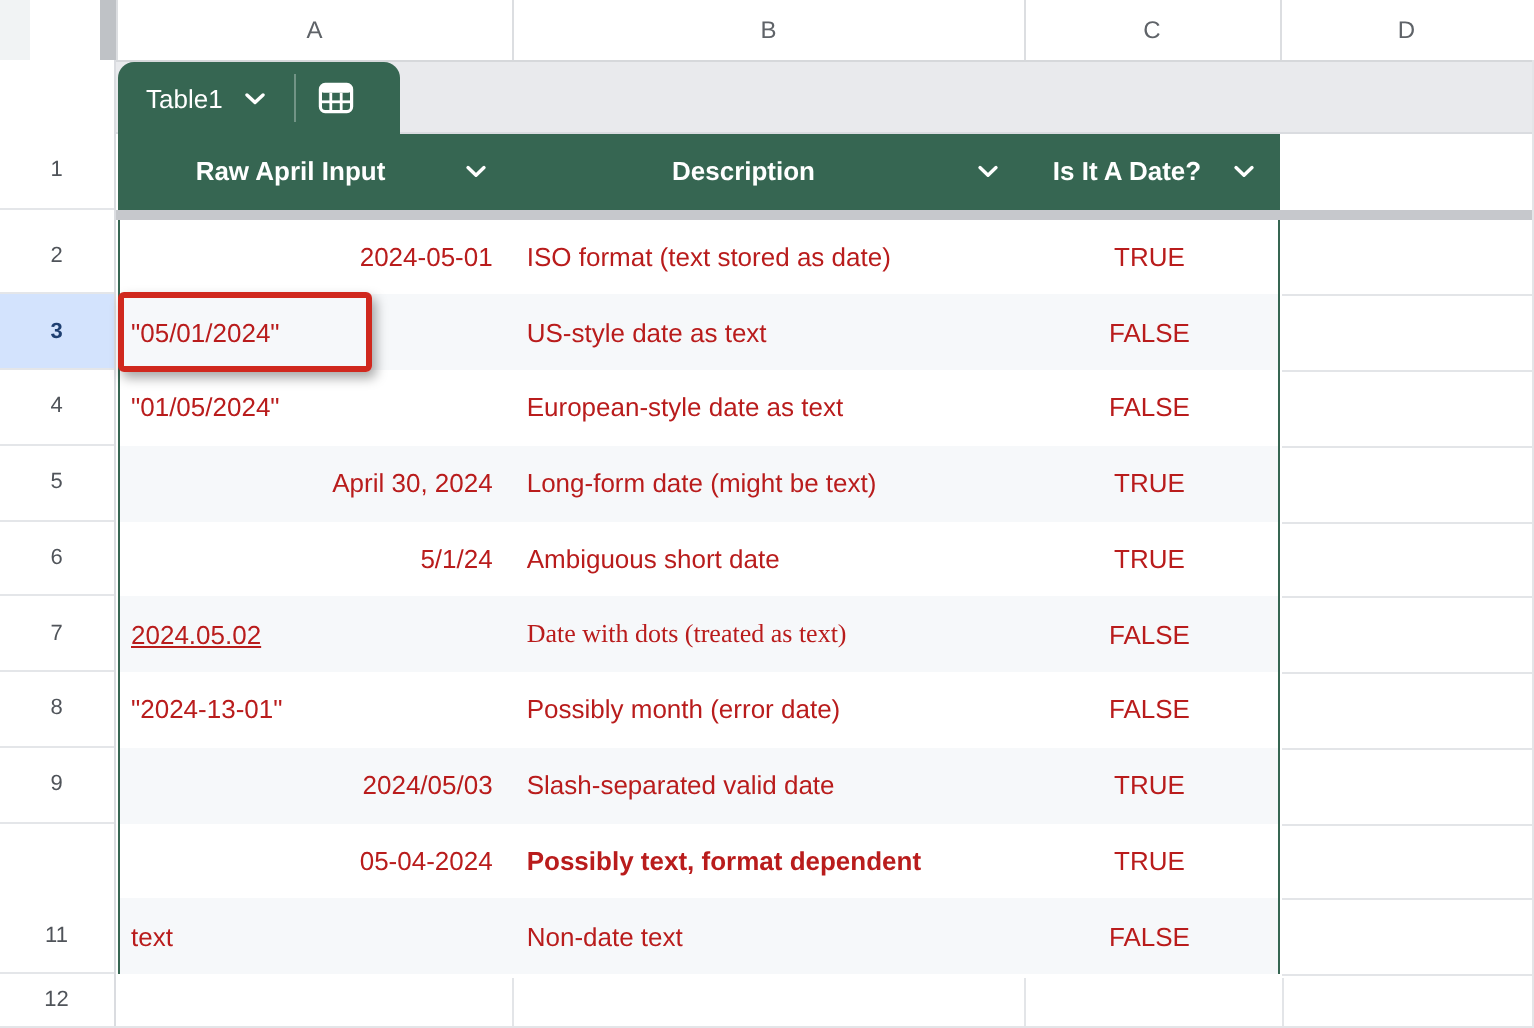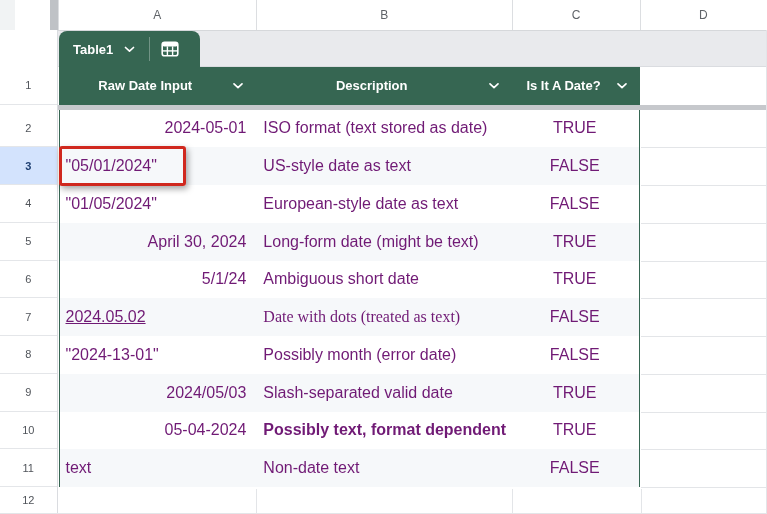--- a/index.html
+++ b/index.html
@@ -16,21 +16,21 @@
     position:absolute;top:0;height:30px;display:flex;align-items:center;justify-content:center;
     font-size:12px;color:#5f6368;border-left:1px solid #dcdee1;box-sizing:border-box;
   }
   #corner-bar{left:50px;top:0;width:8px;height:30px;background:#bfc2c6;}
   
   #tab-band{left:57px;top:31px;width:710px;height:36px;background:#e9eaed;border-bottom:1px solid #dadce0;box-sizing:border-box;}
   #table-tab{
     left:59px;top:31px;width:141px;height:36px;background:#366652;border-radius:8px 8px 0 0;
     display:flex;align-items:center;cursor:pointer;
   }
-  #table-tab .tab-label{color:#fff;font-weight:bold;font-size:13px;margin-left:14px;}
+  #table-tab .tab-label{color:#fff;font-weight:normal;font-size:13px;margin-left:14px;}
   #table-tab .tab-chev{margin-left:10px;display:flex;}
   .tab-divider{width:1px;height:24px;background:rgba(255,255,255,0.30);margin-left:13px;}
   .tab-icon{margin-left:11px;display:flex;}
   
   #table-header-row{left:58.5px;top:67px;width:581px;height:37.5px;background:#366652;display:flex;}
   .th{position:relative;display:flex;align-items:center;box-sizing:border-box;}
   .th .lbl{flex:1;text-align:center;color:#fff;font-weight:bold;font-size:13px;white-space:nowrap;}
   .th .chev{margin-right:12px;display:flex;}
   
   #frozen-divider{left:0;top:104.5px;width:767px;height:5px;background:#c6c8cc;cursor:row-resize;}
@@ -42,21 +42,21 @@
   }
   .rowno.sel{background:#d3e3fd;color:#1e3f71;font-weight:bold;}
   
   #table-body{
     left:58.5px;top:109.5px;width:581px;height:377.5px;box-sizing:border-box;
     border-left:1.5px solid #366652;border-right:1.5px solid #366652;border-bottom:1.5px solid #366652;
   }
   .trow{position:relative;width:100%;display:flex;}
   .trow.band{background:#f6f8fa;}
   .tcell{
-    display:flex;align-items:center;font-size:16px;color:#701a75;box-sizing:border-box;
+    display:flex;align-items:center;font-size:13px;color:#b91c1c;box-sizing:border-box;
     white-space:nowrap;overflow:hidden;
   }
   .tcell.a-col{padding:0 10px 0 6px;}
   .tcell.a-col.right{justify-content:flex-end;}
   .tcell.b-col{padding-left:7px;}
   .tcell.c-col{justify-content:center;}
   
   .gridline-h{position:absolute;background:#e3e5e8;height:1px;}
   .gridline-v{position:absolute;background:#e3e5e8;width:1px;}
   
@@ -95,21 +95,21 @@
         <rect x="1.4" y="1.4" width="15.2" height="4" rx="1.6" fill="#fff"></rect>
         <line x1="6.4" y1="5.4" x2="6.4" y2="14.4" stroke="#fff" stroke-width="1.4"></line>
         <line x1="11.6" y1="5.4" x2="11.6" y2="14.4" stroke="#fff" stroke-width="1.4"></line>
         <line x1="2" y1="9.9" x2="16" y2="9.9" stroke="#fff" stroke-width="1.4"></line>
       </svg>
     </span>
   </div>
 
   <div id="table-header-row" class="abs">
     <div class="th" style="width:197.5px">
-      <span class="lbl">Raw Date Input</span>
+      <span class="lbl">Raw April Input</span>
       <span class="chev">
         <svg width="12" height="8" viewBox="0 0 12 8">
             <path d="M2 1.8 L6 5.6 L10 1.8" stroke="#fff" stroke-width="1.7" fill="none" stroke-linecap="round" stroke-linejoin="round"></path>
           </svg>
       </span>
     </div>
     <div class="th" style="width:255.5px">
       <span class="lbl">Description</span>
       <span class="chev">
         <svg width="12" height="8" viewBox="0 0 12 8">
@@ -132,21 +132,20 @@
   <div id="gutter" class="abs">
       <div class="rowno" style="top: 37px; height: 37.5px;">1</div>
       <div class="rowno" style="top: 79.5px; height: 37.75px;">2</div>
       <div class="rowno sel" style="top: 117.25px; height: 37.75px;">3</div>
       <div class="rowno" style="top: 155px; height: 37.75px;">4</div>
       <div class="rowno" style="top: 192.75px; height: 37.75px;">5</div>
       <div class="rowno" style="top: 230.5px; height: 37.75px;">6</div>
       <div class="rowno" style="top: 268.25px; height: 37.75px;">7</div>
       <div class="rowno" style="top: 306px; height: 37.75px;">8</div>
       <div class="rowno" style="top: 343.75px; height: 37.75px;">9</div>
-      <div class="rowno" style="top: 381.5px; height: 37.75px;">10</div>
       <div class="rowno" style="top: 419.25px; height: 37.75px;">11</div>
       <div class="rowno" style="top: 457px; height: 27px;">12</div>
     </div>
 
   <div id="table-body" class="abs">
       <div class="trow" style="height: 37.75px;">
         <div class="tcell a-col right" style="width: 197.5px;">2024-05-01</div>
         <div class="tcell b-col" style="width: 255.5px;">ISO format (text stored as date)</div>
         <div class="tcell c-col" style="width: 128px;">TRUE</div>
       </div>

